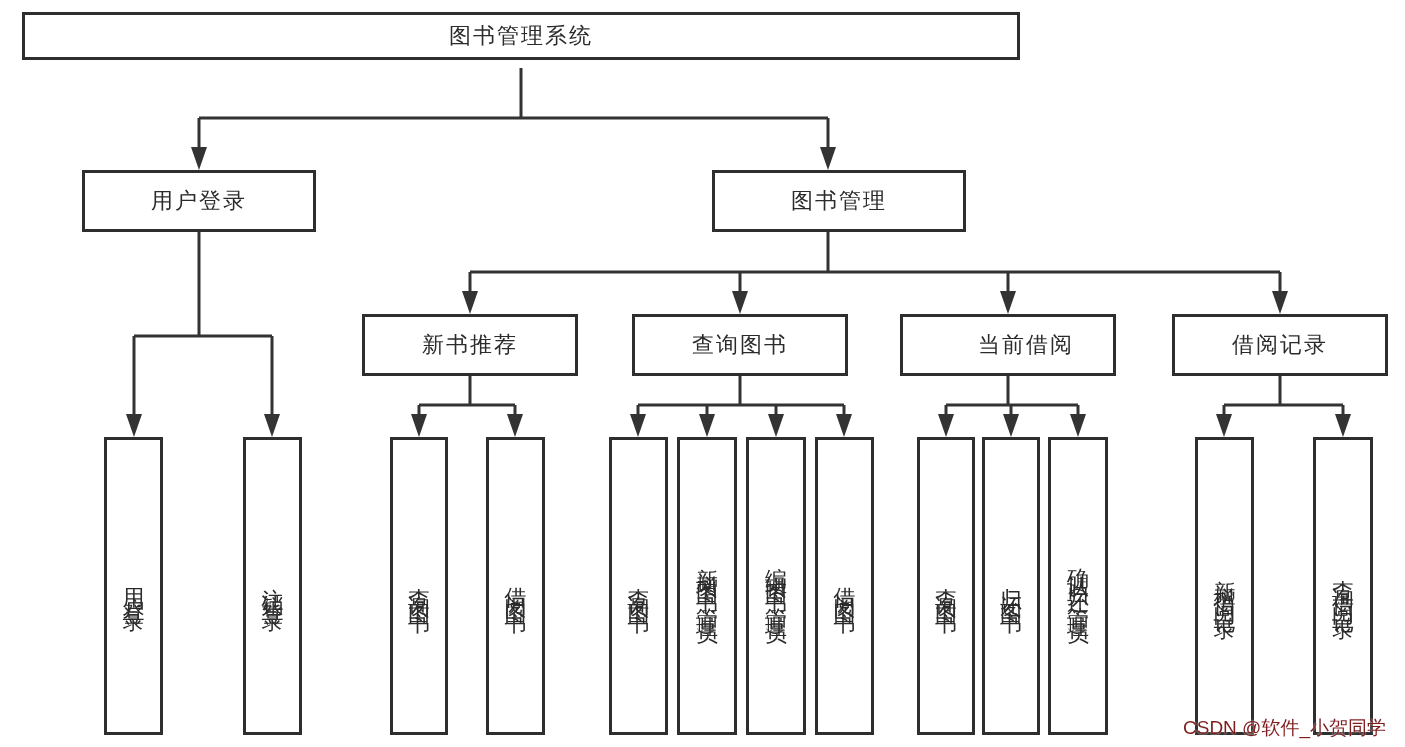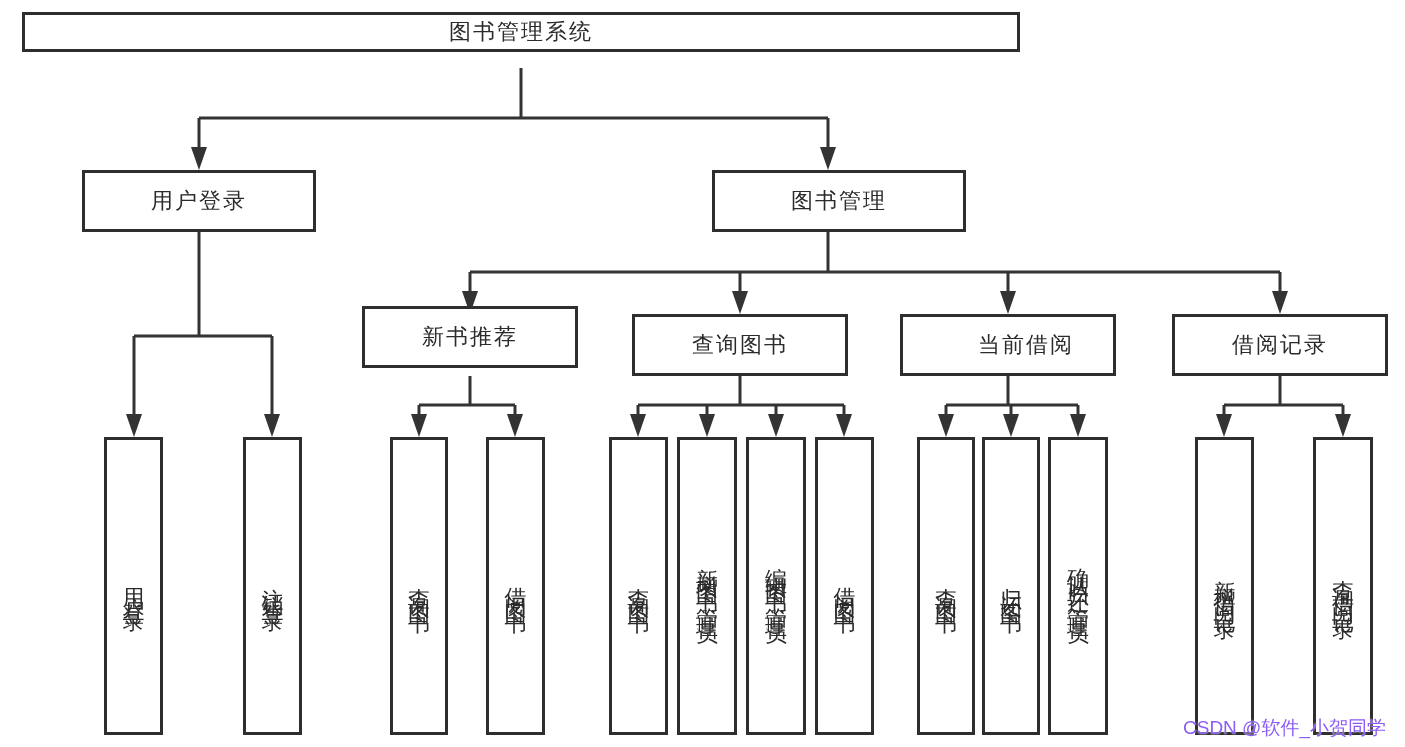--- a/index.html
+++ b/index.html
@@ -45,21 +45,21 @@
     writing-mode: vertical-rl;
     letter-spacing: 8px;
     line-height: 1;
     white-space: nowrap;
   }
   .watermark {
     position: absolute;
     left: 1183px;
     top: 715px;
     font-size: 19px;
-    color: #8b5cf6;
+    color: #7f1d1d;
     text-shadow: 0 0 2px #ffffff;
     white-space: nowrap;
     z-index: 5;
   }
 </style>
 </head>
 <body>
 
 <div class="stage">
 
@@ -125,32 +125,32 @@
       <polygon points="768,414 784,414 776,437"></polygon>
       <polygon points="836,414 852,414 844,437"></polygon>
       <polygon points="938,414 954,414 946,437"></polygon>
       <polygon points="1003,414 1019,414 1011,437"></polygon>
       <polygon points="1070,414 1086,414 1078,437"></polygon>
       <polygon points="1216,414 1232,414 1224,437"></polygon>
       <polygon points="1335,414 1351,414 1343,437"></polygon>
     </g>
   </svg>
 
-  <div class="node hbox" style="left:22px; top:12px; width:998px; height:40px;">
+  <div class="node hbox" style="left:22px; top:12px; width:998px; height:48px;">
     <span>图书管理系统</span>
   </div>
 
   <div class="node hbox" style="left:82px; top:170px; width:234px; height:62px;">
     <span>用户登录</span>
   </div>
   <div class="node hbox" style="left:712px; top:170px; width:254px; height:62px;">
     <span>图书管理</span>
   </div>
 
-  <div class="node hbox" style="left:362px; top:306px; width:216px; height:62px;">
+  <div class="node hbox" style="left:362px; top:314px; width:216px; height:62px;">
     <span>新书推荐</span>
   </div>
   <div class="node hbox" style="left:632px; top:314px; width:216px; height:62px;">
     <span>查询图书</span>
   </div>
   <div class="node hbox" style="left:900px; top:314px; width:216px; height:62px;padding-left:36px;">
     <span>当前借阅</span>
   </div>
   <div class="node hbox" style="left:1172px; top:314px; width:216px; height:62px;">
     <span>借阅记录</span>

